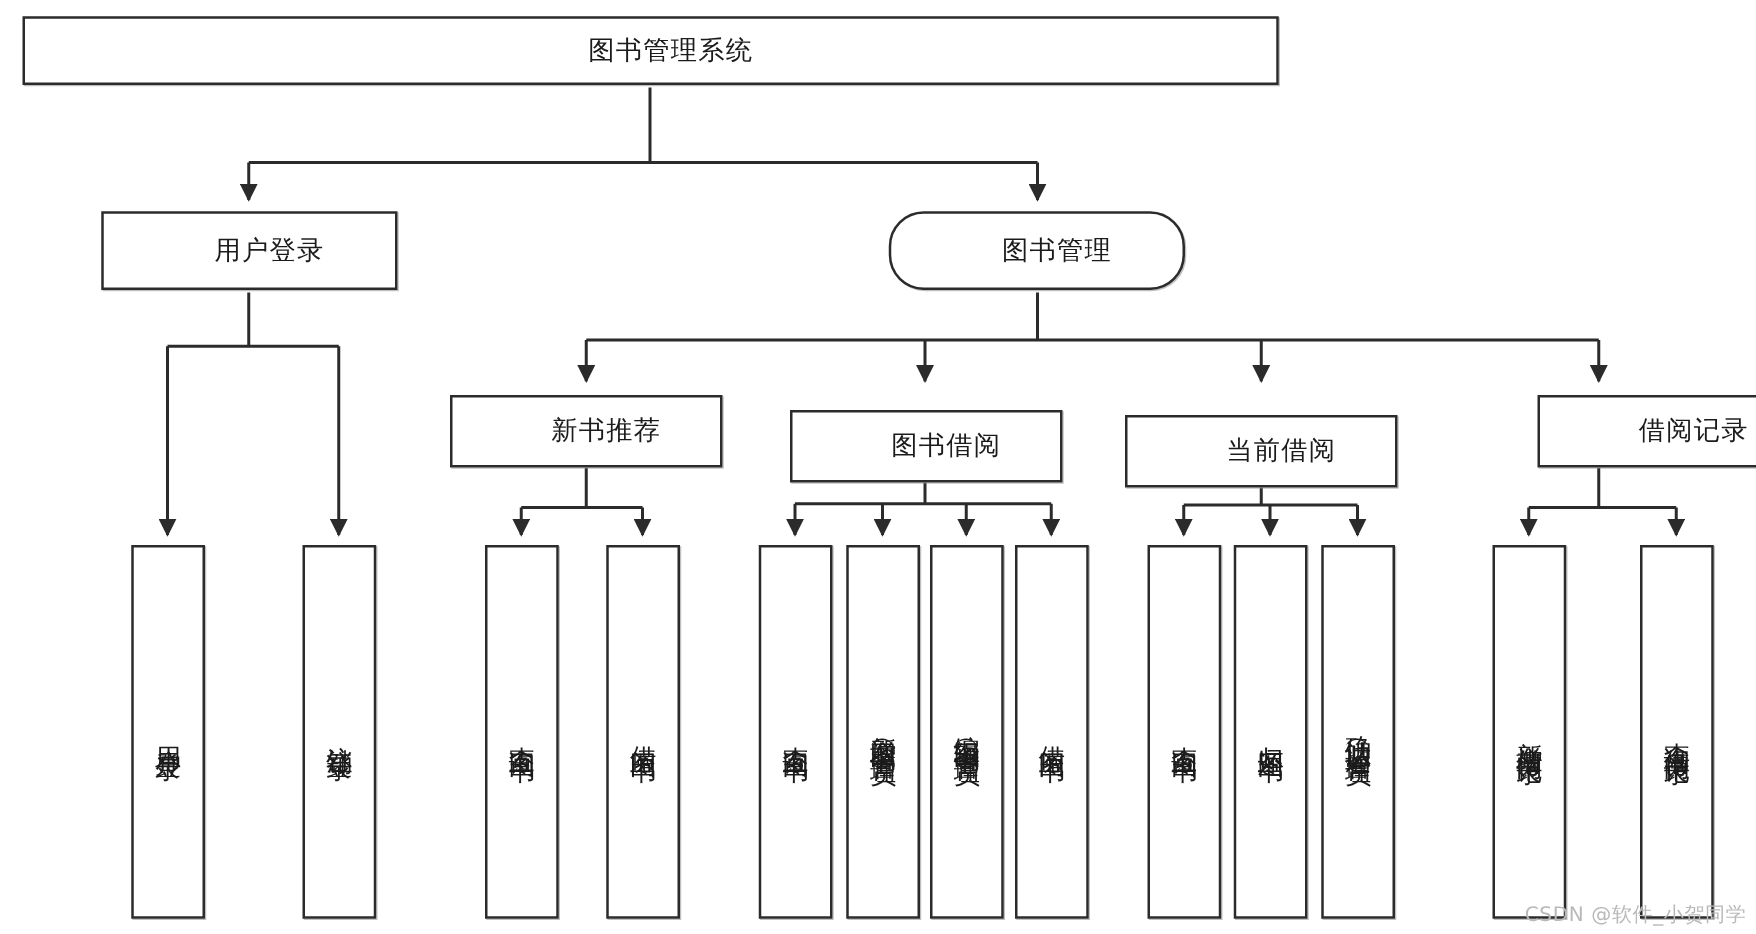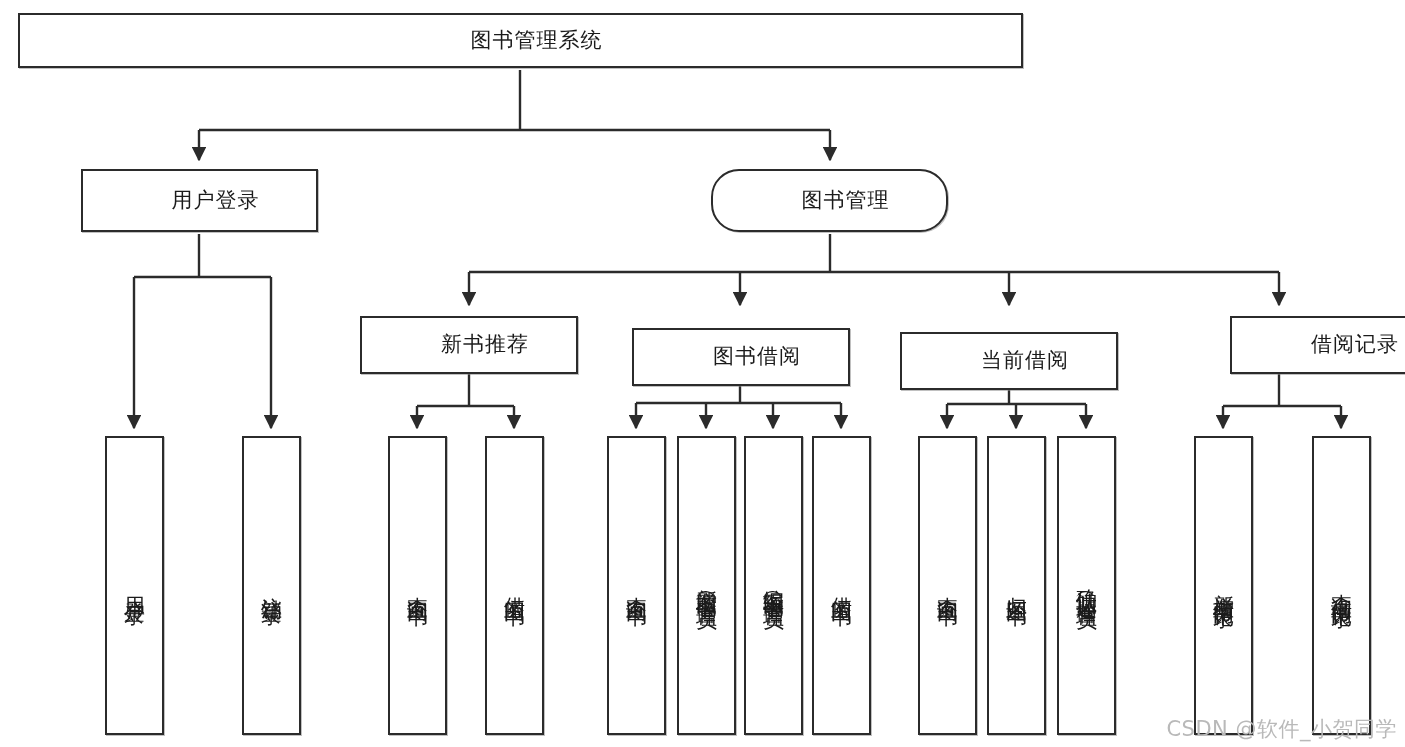--- a/index.html
+++ b/index.html
@@ -55,21 +55,21 @@
   }
   .node.vert .label {
     writing-mode: vertical-rl;
     text-orientation: upright;
     display: block;
   }
   .watermark {
     position: absolute;
     right: 8px;
     bottom: 4px;
-    font-size: 21px;
+    font-size: 16px;
     color: #b9b9b9;
     letter-spacing: 0.5px;
     white-space: nowrap;
     pointer-events: none;
   }
 </style>
 </head>
 <body>
 
 <div id="diagram-root">

